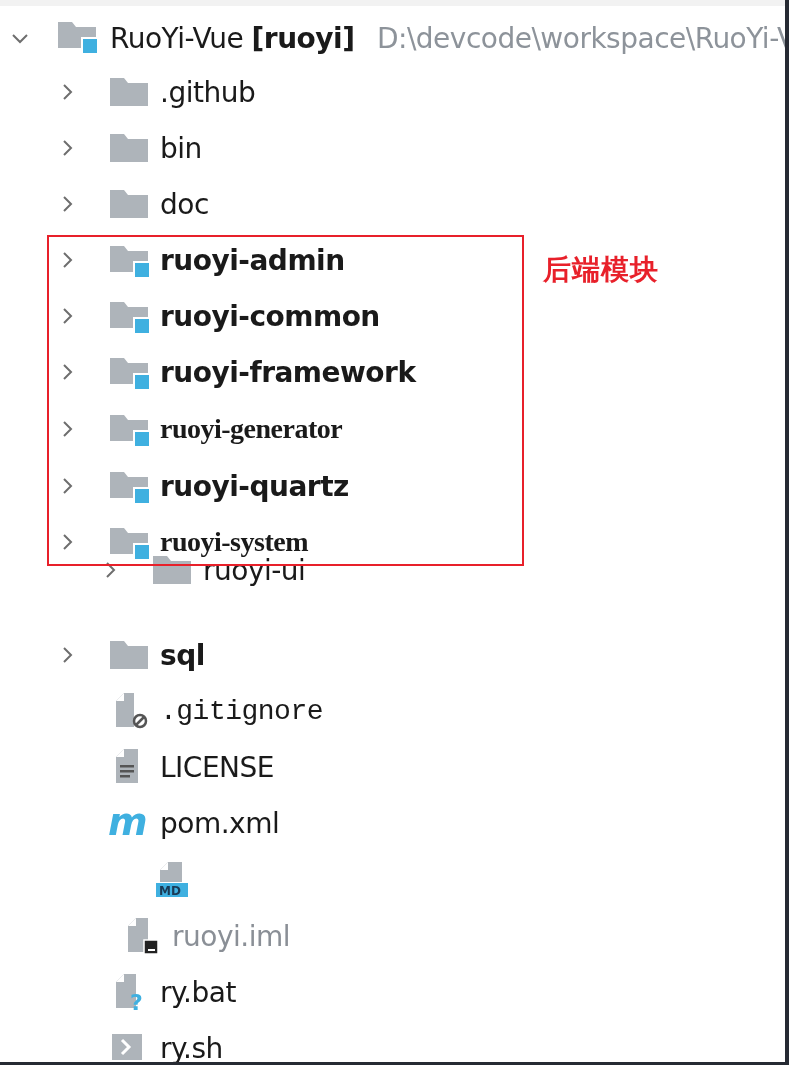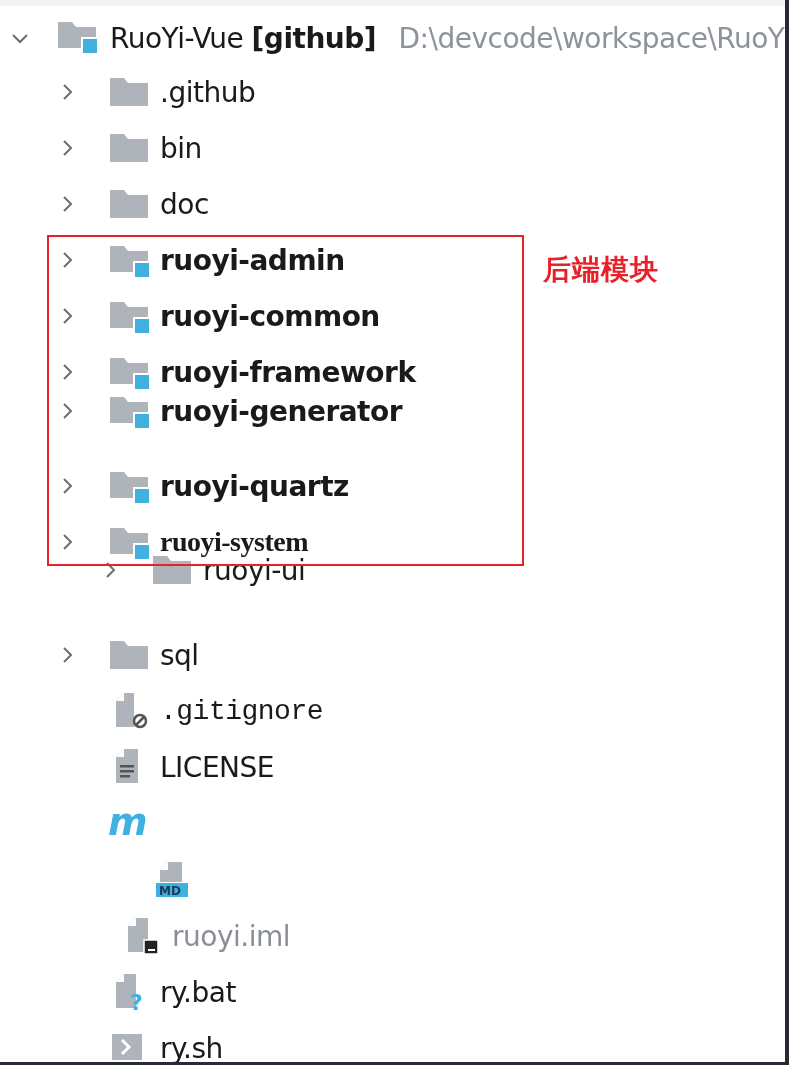--- a/index.html
+++ b/index.html
@@ -38,21 +38,21 @@
       </svg>
   </span>
   <span class="icon" style="left:56px;">
     <svg viewBox="0 0 44 40" width="44" height="40">
         <path d="M2 4 H16 L20 9 H40 V30 H2 Z" fill="#aeb4ba"></path>
         <rect x="26" y="20" width="16" height="16" fill="#3fb0e0" stroke="#ffffff" stroke-width="2"></rect>
       </svg>
   </span>
   <span class="label root-label">
     <span>RuoYi-Vue</span>
-    <span class="root-bold">[github]</span>
+    <span class="root-bold">[ruoyi]</span>
     <span class="root-path">D:\devcode\workspace\RuoYi-Vue</span>
   </span>
 </div>
 
 <div class="row" style="top:64px;">
   <span class="chev" style="left:53px;">
       <svg viewBox="0 0 22 22">
         <path d="M8 4 L15 11 L8 18" fill="none" stroke="#6e6e6e" stroke-width="2"></path>
       </svg>
     </span>
@@ -118,21 +118,21 @@
         <path d="M8 4 L15 11 L8 18" fill="none" stroke="#6e6e6e" stroke-width="2"></path>
       </svg>
     </span>
   <span class="icon" style="left:108px;"><svg viewBox="0 0 44 40" width="44" height="40">
         <path d="M2 6 H16 L20 11 H40 V32 H2 Z" fill="#aeb4ba"></path>
         <rect x="26" y="22" width="16" height="16" fill="#3fb0e0" stroke="#ffffff" stroke-width="2"></rect>
       </svg></span>
   <span class="label bold">ruoyi-framework</span>
 </div>
 
-<div class="row" style="top:383px;">
+<div class="row" style="top:401px;font-family:Liberation Serif, serif;">
   <span class="chev" style="left:53px;">
       <svg viewBox="0 0 22 22">
         <path d="M8 4 L15 11 L8 18" fill="none" stroke="#6e6e6e" stroke-width="2"></path>
       </svg>
     </span>
   <span class="icon" style="left:108px;"><svg viewBox="0 0 44 40" width="44" height="40">
         <path d="M2 6 H16 L20 11 H40 V32 H2 Z" fill="#aeb4ba"></path>
         <rect x="26" y="22" width="16" height="16" fill="#3fb0e0" stroke="#ffffff" stroke-width="2"></rect>
       </svg></span>
   <span class="label bold">ruoyi-generator</span>
@@ -169,21 +169,21 @@
       <svg viewBox="0 0 22 22">
         <path d="M8 4 L15 11 L8 18" fill="none" stroke="#6e6e6e" stroke-width="2"></path>
       </svg>
     </span>
   <span class="icon" style="left:108px;"><svg viewBox="0 0 44 40" width="44" height="40">
         <path d="M2 6 H16 L20 11 H40 V34 H2 Z" fill="#aeb4ba"></path>
       </svg></span>
   <span class="label">ruoyi-ui</span>
 </div>
 
-<div class="row" style="top:627px;">
+<div class="row" style="top:627px;font-weight:bold;">
   <span class="chev" style="left:53px;">
       <svg viewBox="0 0 22 22">
         <path d="M8 4 L15 11 L8 18" fill="none" stroke="#6e6e6e" stroke-width="2"></path>
       </svg>
     </span>
   <span class="icon" style="left:108px;"><svg viewBox="0 0 44 40" width="44" height="40">
         <path d="M2 6 H16 L20 11 H40 V34 H2 Z" fill="#aeb4ba"></path>
       </svg></span>
   <span class="label">sql</span>
 </div>
@@ -206,20 +206,21 @@
         <rect x="10" y="23" width="14" height="2.5" fill="#555"></rect>
         <rect x="10" y="28" width="10" height="2.5" fill="#555"></rect>
       </svg></span>
   <span class="label">LICENSE</span>
 </div>
 
 <div class="row" style="top:795px;">
   <span class="icon" style="left:108px;"><svg viewBox="0 0 44 40" width="44" height="40">
         <text x="0" y="32" font-family="DejaVu Sans, sans-serif" font-size="38" font-weight="bold" font-style="italic" fill="#3fb0e0">m</text>
       </svg></span>
+  <span class="label">pom.xml</span>
 </div>
 
 <div class="row" style="top:852px;margin-left:44px;">
   <span class="icon" style="left:110px;"><svg viewBox="0 0 44 40" width="44" height="40">
         <path d="M14 2 H28 V22 H6 V10 Z" fill="#aeb4ba"></path>
         <path d="M14 2 V10 H6" fill="#ffffff"></path>
         <rect x="2" y="23" width="32" height="14" fill="#3fb0e0"></rect>
         <text x="5" y="35" font-family="DejaVu Sans, sans-serif" font-size="12" font-weight="bold" fill="#1a3a55">MD</text>
       </svg></span>
 </div>

